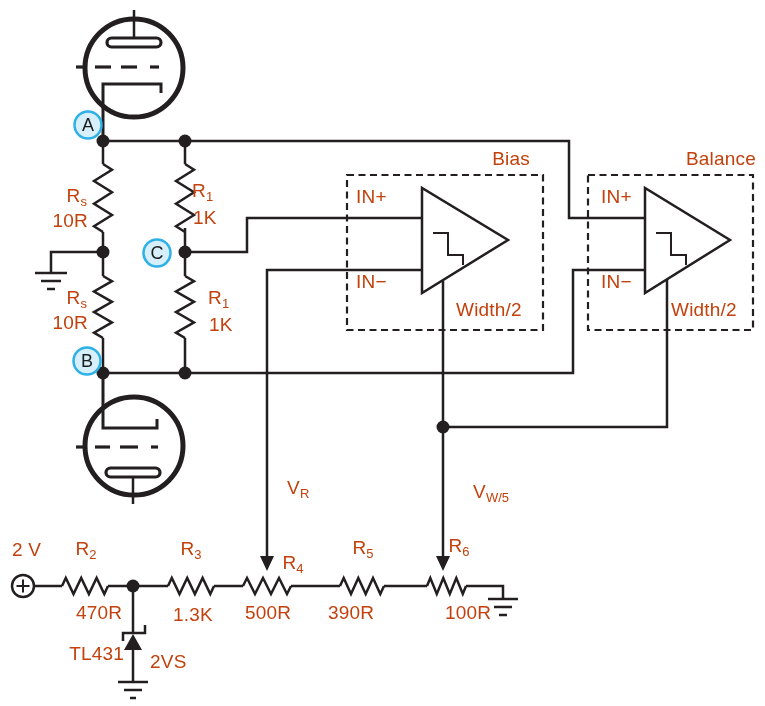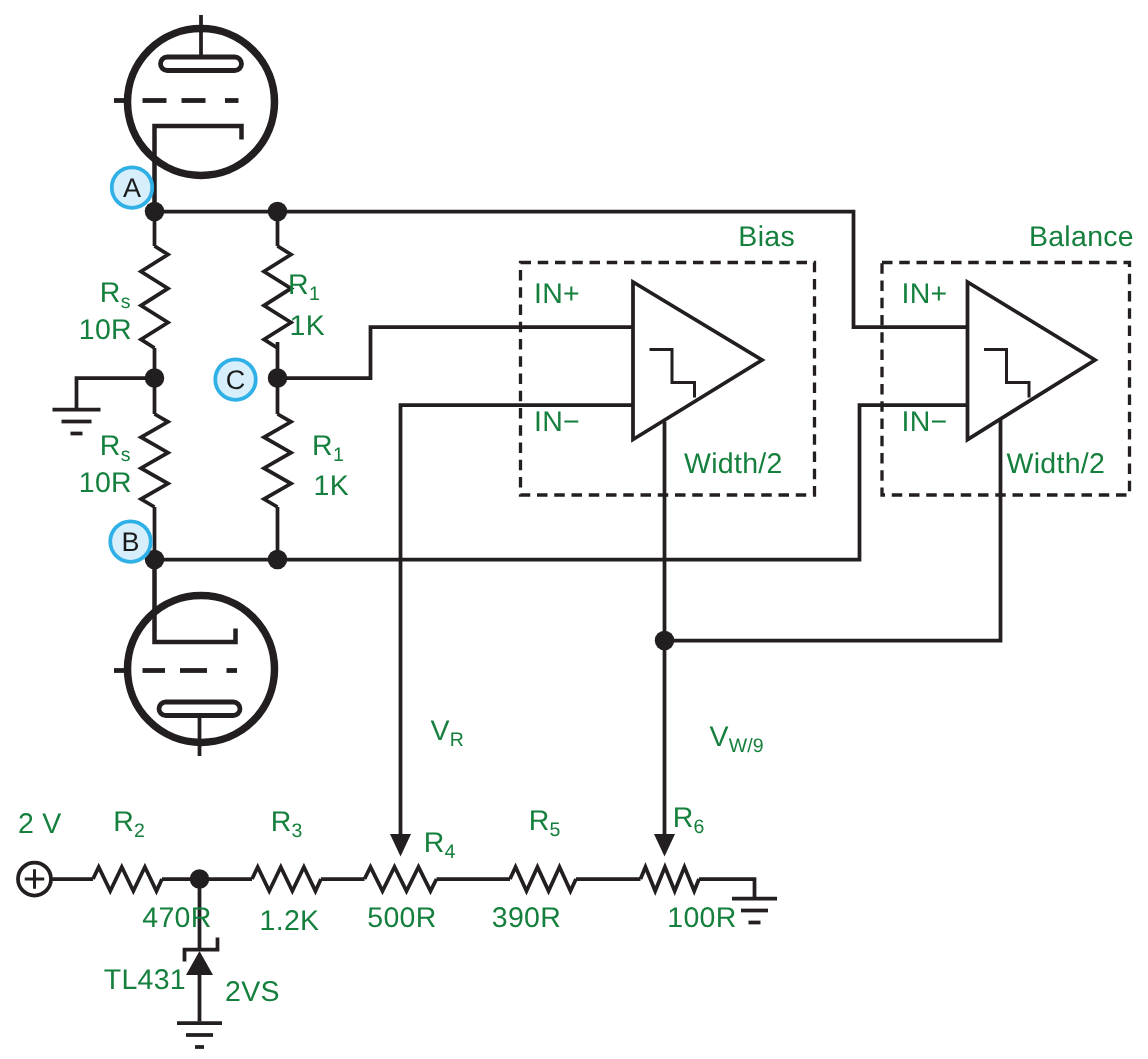--- a/index.html
+++ b/index.html
@@ -3,21 +3,21 @@
 <meta charset="utf-8">
 <style>
   html,body{margin:0;padding:0;background:#fff;}
   .canvas{
     position:relative;width:765px;height:706px;background:#ffffff;overflow:hidden;
     font-family:"Liberation Sans", sans-serif;color:#231f20;
   }
   svg{position:absolute;left:0;top:0;}
   .lbl{
     position:absolute;font-size:19px;line-height:1.05;white-space:nowrap;
-    color:#15803d;letter-spacing:.2px;
+    color:#c2410c;letter-spacing:.2px;
   }
   .sub{font-size:13px;vertical-align:-4px;letter-spacing:0;}
   .ctr{transform:translateX(-50%);}
   .rt{transform:translateX(-100%);}
   .badge-letter{
     position:absolute;width:28px;height:28px;text-align:center;line-height:28px;
     font-size:18px;font-weight:500;color:#1b1b1b;
   }
 </style>
 </head>
@@ -166,27 +166,27 @@
 <div class="lbl" style="left:356px;top:187px">IN+</div>
 <div class="lbl" style="left:356px;top:272px">IN−</div>
 <div class="lbl" style="left:456px;top:300px">Width/2</div>
 
 <div class="lbl rt" style="left:756px;top:149px">Balance</div>
 <div class="lbl" style="left:601px;top:187px">IN+</div>
 <div class="lbl" style="left:601px;top:272px">IN−</div>
 <div class="lbl" style="left:671px;top:300px">Width/2</div>
 
 <div class="lbl" style="left:287px;top:478px"><span>V</span><span class="sub">R</span></div>
-<div class="lbl" style="left:473px;top:482px"><span>V</span><span class="sub">W/9</span></div>
+<div class="lbl" style="left:473px;top:482px"><span>V</span><span class="sub">W/5</span></div>
 
 <div class="lbl" style="left:12px;top:540px">2 V</div>
 <div class="lbl ctr" style="left:86px;top:539px"><span>R</span><span class="sub">2</span></div>
-<div class="lbl ctr" style="left:118px;top:603px">470R</div>
+<div class="lbl ctr" style="left:99px;top:603px">470R</div>
 <div class="lbl ctr" style="left:191px;top:539px"><span>R</span><span class="sub">3</span></div>
-<div class="lbl ctr" style="left:193px;top:605px">1.2K</div>
+<div class="lbl ctr" style="left:193px;top:605px">1.3K</div>
 <div class="lbl ctr" style="left:293px;top:553px"><span>R</span><span class="sub">4</span></div>
 <div class="lbl ctr" style="left:268px;top:603px">500R</div>
 <div class="lbl ctr" style="left:363px;top:538px"><span>R</span><span class="sub">5</span></div>
 <div class="lbl ctr" style="left:351px;top:603px">390R</div>
 <div class="lbl ctr" style="left:459px;top:536px"><span>R</span><span class="sub">6</span></div>
 <div class="lbl ctr" style="left:468px;top:603px">100R</div>
 
 <div class="lbl rt" style="left:124px;top:644px">TL431</div>
 <div class="lbl" style="left:150px;top:652px">2VS</div>
 

